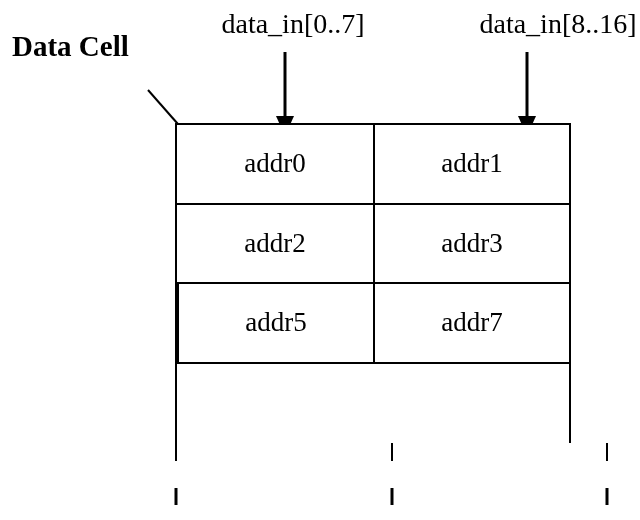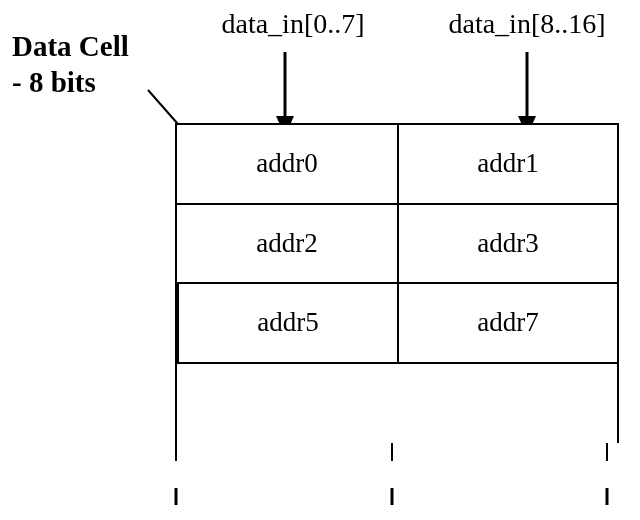--- a/index.html
+++ b/index.html
@@ -29,25 +29,25 @@
     font-weight: bold;
   }
   .input-label {
     position: absolute;
     top: 8px;
     font-size: 28px;
     white-space: nowrap;
     transform: translateX(-50%);
   }
   .input-label.col0 { left: 293px; font-family: Liberation Serif, serif; }
-  .input-label.col1 { left: 527px; }
+  .input-label.col1 { left: 558px; }
   .memory-grid {
     position: absolute;
     left: 175px; top: 123px;
-    width: 444px; height: 320px;
+    width: 396px; height: 320px;
     display: grid;
     grid-template-columns: 1fr 1fr;
     grid-template-rows: repeat(4, 1fr);
     border: 2px solid #000000;
     border-bottom: none;
     background: #ffffff;
   }
   .cell {
     border-bottom: 2px solid #000000;
     display: flex;
@@ -87,21 +87,20 @@
 
     <g>
       <line x1="176" y1="488" x2="176" y2="505" stroke="#000000" stroke-width="3"></line>
       <line x1="392" y1="488" x2="392" y2="505" stroke="#000000" stroke-width="3"></line>
       <line x1="607" y1="488" x2="607" y2="505" stroke="#000000" stroke-width="3"></line>
     </g>
   </svg>
 
   <div class="annotation">
     <div>Data Cell</div>
-    <div>- 8 bits</div>
   </div>
 
   <div class="input-label col0">data_in[0..7]</div>
   <div class="input-label col1">data_in[8..16]</div>
 
   <div class="memory-grid">
     <div class="cell left">addr0</div>
     <div class="cell right">addr1</div>
     <div class="cell left">addr2</div>
     <div class="cell right">addr3</div>

